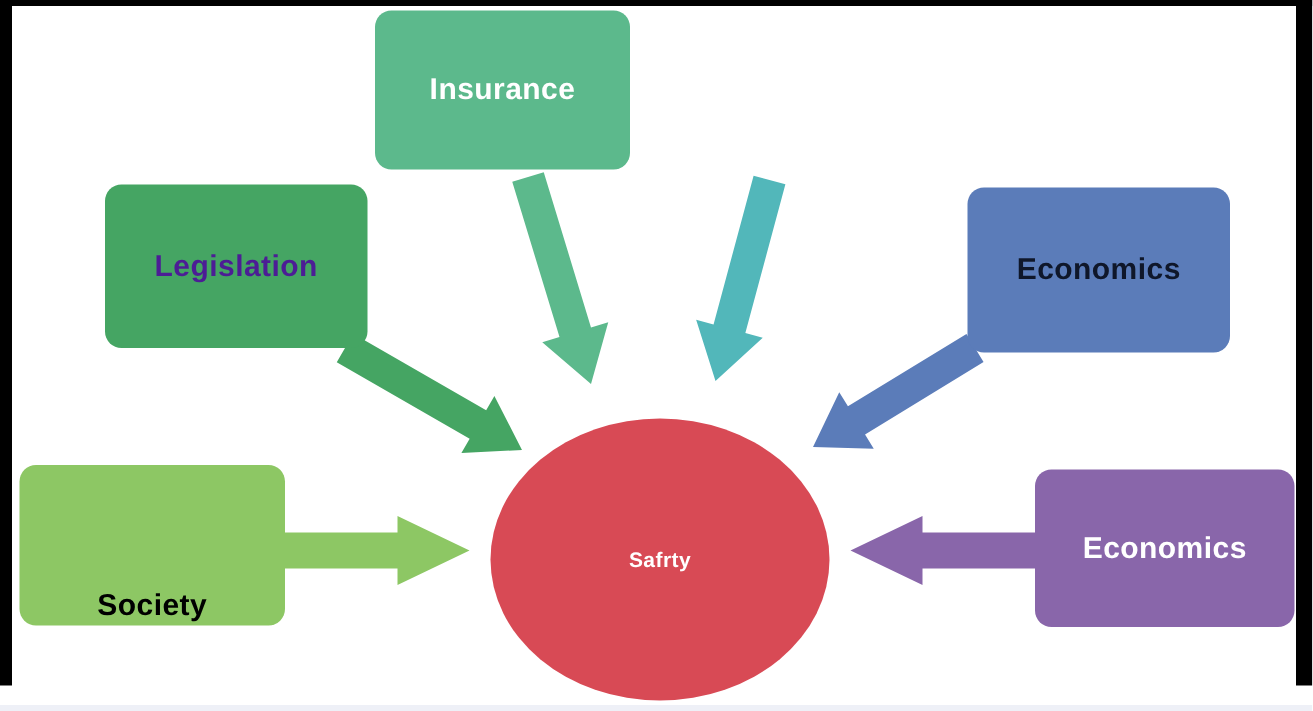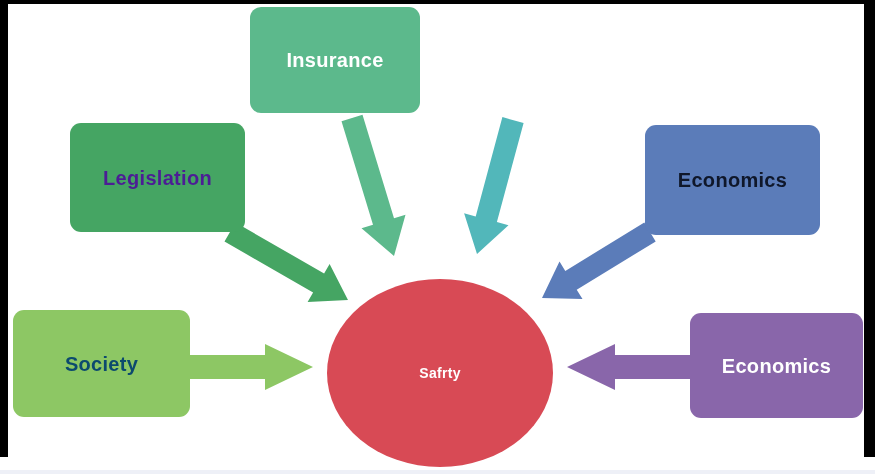--- a/index.html
+++ b/index.html
@@ -88,21 +88,21 @@
 
 
   <div class="node n-legislation" style="background: rgb(69, 165, 99); color: #4c1d95;">
     <span>Legislation</span>
   </div>
 
   <div class="node n-economics" style="background: rgb(91, 124, 185); color: #0f172a; text-align: center;">
     <span>Economics</span>
   </div>
 
-  <div class="node n-society" style="background: rgb(141, 199, 100); color: #0c4a6e;">
+  <div class="node n-society" style="background: rgb(141, 199, 100); color: #000000; justify-content: flex-end;">
     <span>Society</span>
   </div>
 
   <div class="node n-commercial" style="background: rgb(137, 102, 170); color: rgb(255, 255, 255);">
     <span>Economics</span>
   </div>
 
   <div class="center-circle" style="background: rgb(216, 74, 85); color: rgb(255, 255, 255);">
     <span>Safrty</span>
   </div>

